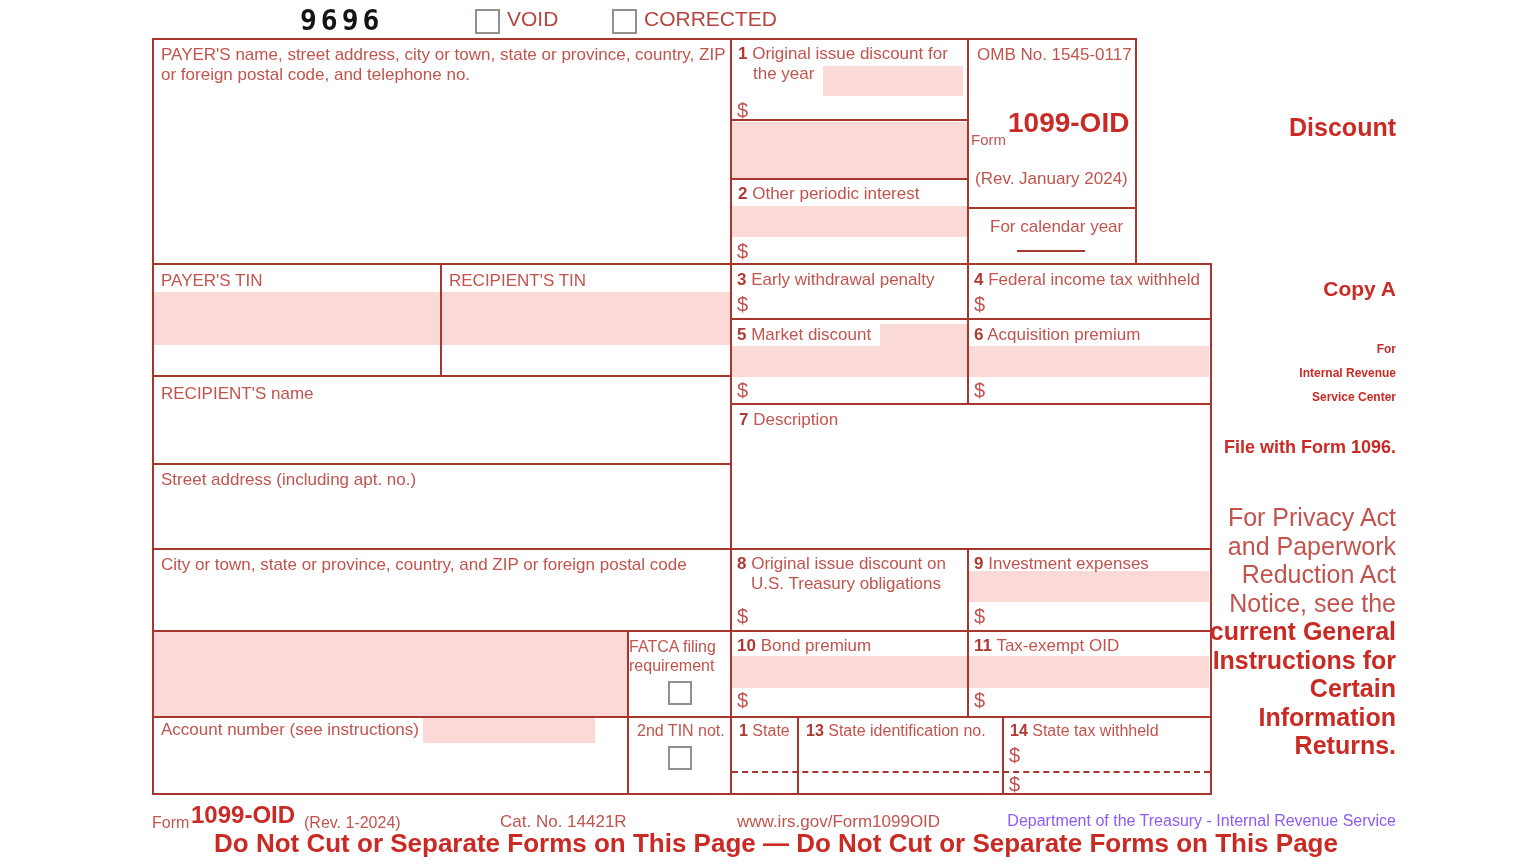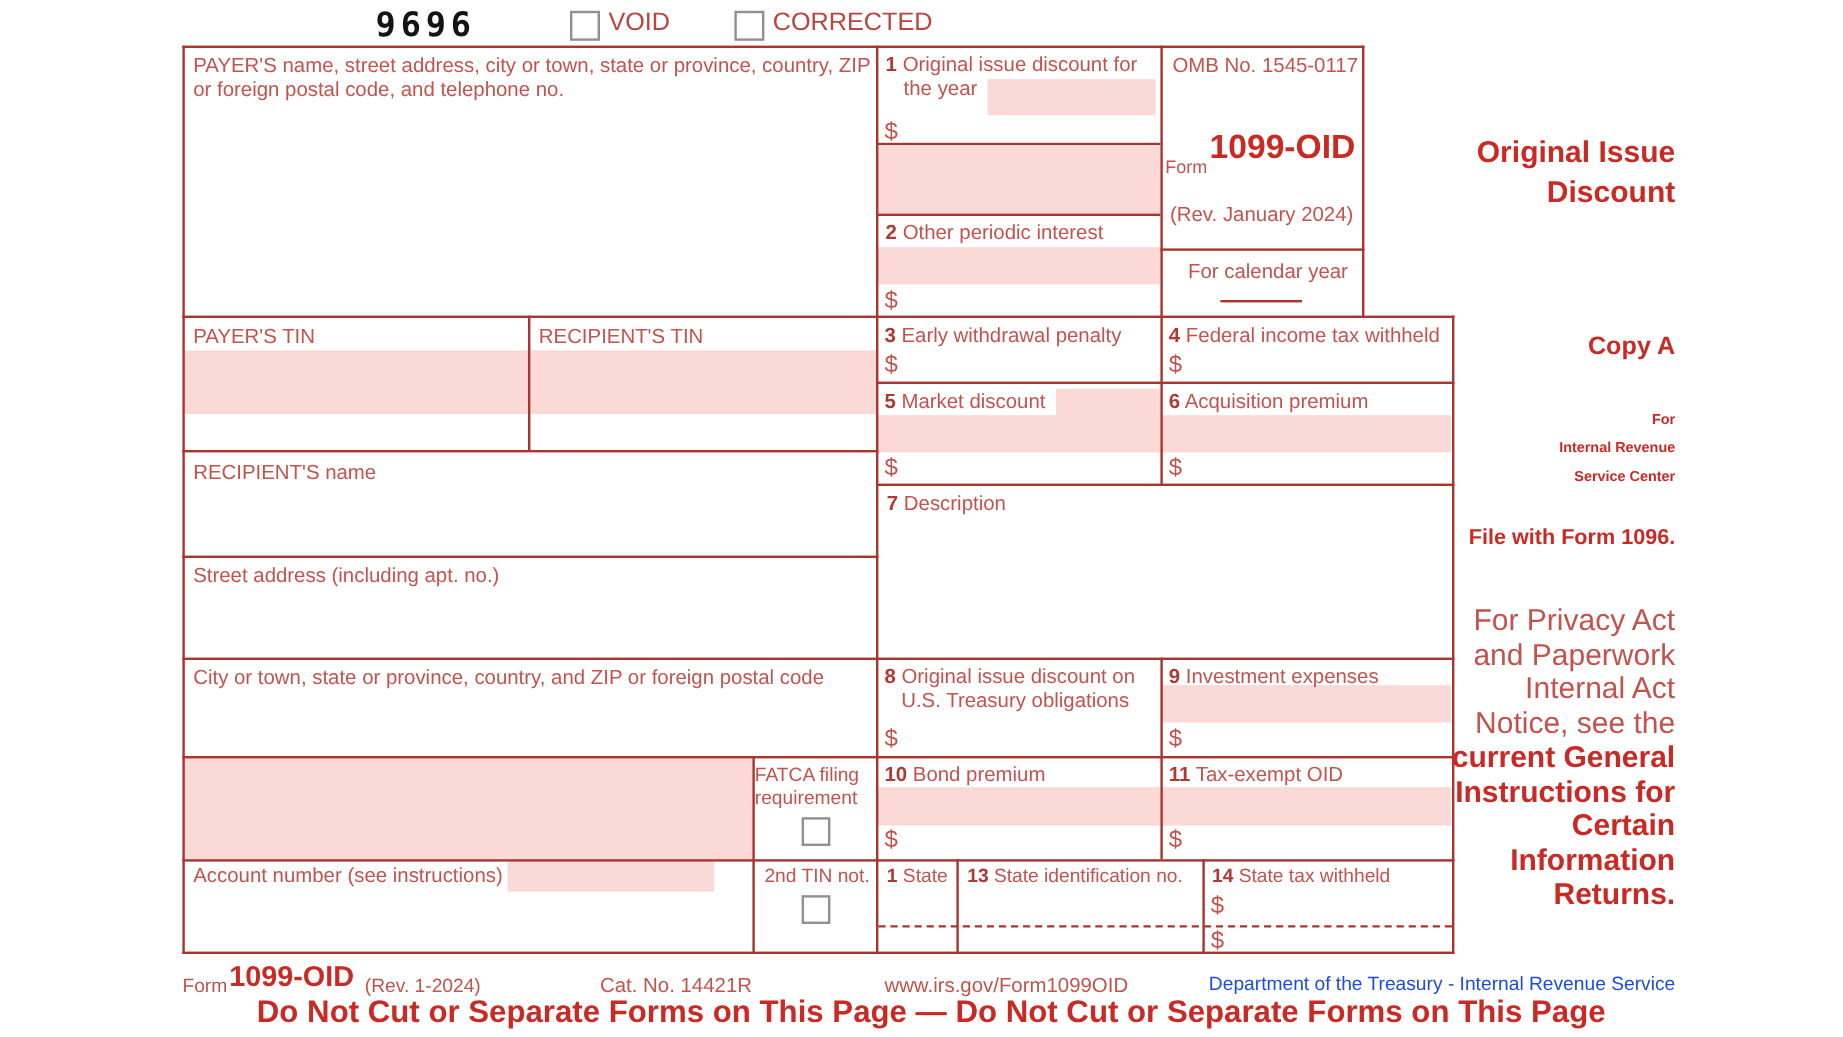--- a/index.html
+++ b/index.html
@@ -61,21 +61,21 @@
 <div class="vl" style="left:730px;top:38px;height:757px"></div>
 <div class="vl" style="left:440px;top:263px;height:112px"></div>
 <div class="vl" style="left:967px;top:38px;height:367px"></div>
 <div class="vl" style="left:967px;top:548px;height:168px"></div>
 <div class="vl" style="left:1135px;top:38px;height:227px"></div>
 <div class="vl" style="left:1210px;top:263px;height:532px"></div>
 <div class="vl" style="left:627px;top:630px;height:165px"></div>
 <div class="vl" style="left:797px;top:716px;height:79px"></div>
 <div class="vl" style="left:1002px;top:716px;height:79px"></div>
 
-<div class="code" style="left:313px;top:4px">9696</div>
+<div class="code" style="left:300px;top:4px">9696</div>
 <div class="cb" style="left:475px;top:9px;width:21px;height:21px"></div>
 <div class="lbl" style="left:507px;top:9px;font-size:21px;color:#b8453f">VOID</div>
 <div class="cb" style="left:612px;top:9px;width:21px;height:21px"></div>
 <div class="lbl" style="left:644px;top:9px;font-size:21px;color:#b8453f">CORRECTED</div>
 
 <div class="lbl" style="left:161px;top:45px;width:566px">PAYER'S name, street address, city or town, state or province, country, ZIP or foreign postal code, and telephone no.</div>
 <div class="lbl" style="left:161px;top:271px">PAYER'S TIN</div>
 <div class="lbl" style="left:449px;top:271px">RECIPIENT'S TIN</div>
 <div class="lbl" style="left:161px;top:384px">RECIPIENT'S name</div>
 <div class="lbl" style="left:161px;top:470px">Street address (including apt. no.)</div>
@@ -94,34 +94,33 @@
 <div class="dol" style="left:737px;top:241px">$</div>
 
 <div class="lbl" style="left:977px;top:45px">OMB No. 1545-0117</div>
 <div class="lbl" style="left:971px;top:130px;font-size:15px">Form</div>
 <div class="lbl boldred" style="left:1008px;top:113px;font-size:28px">1099-OID</div>
 <div class="lbl" style="left:975px;top:169px">(Rev. January 2024)</div>
 <div class="lbl" style="left:990px;top:217px">For calendar year</div>
 <div class="hl" style="left:1017px;top:250px;width:68px;z-index:3"></div>
 
 <div class="rblock boldred" style="top:111px;font-size:25px;line-height:33px">
-  <span class="blk">Original Issue</span>
   <span class="blk">Discount</span>
 </div>
 <div class="rblock boldred" style="top:277px;font-size:21px">Copy A</div>
 <div class="rblock boldred" style="top:337px;font-size:12px;line-height:24px">
   <span class="blk">For</span>
   <span class="blk">Internal Revenue</span>
   <span class="blk">Service Center</span>
 </div>
 <div class="rblock boldred" style="top:437px;font-size:18px">File with Form 1096.</div>
 <div class="rblock" style="top:503px;font-size:25px;line-height:28.5px;color:#c2544e">
   <span class="blk">For Privacy Act</span>
   <span class="blk">and Paperwork</span>
-  <span class="blk">Internal Act</span>
+  <span class="blk">Reduction Act</span>
   <span class="blk">Notice, see the</span>
   <span class="blk boldred">current General</span>
   <span class="blk boldred">Instructions for</span>
   <span class="blk boldred">Certain</span>
   <span class="blk boldred">Information</span>
   <span class="blk boldred">Returns.</span>
 </div>
 
 <div class="lbl nw" style="left:737px;top:270px">
   <b>3</b> <span>Early withdrawal penalty</span>
@@ -180,14 +179,14 @@
   <b>14</b> <span>State tax withheld</span>
 </div>
 <div class="dol" style="left:1009px;top:745px">$</div>
 <div class="dol" style="left:1009px;top:774px">$</div>
 
 <div class="lbl" style="left:152px;top:813px;font-size:16px">Form</div>
 <div class="lbl boldred" style="left:191px;top:805px;font-size:24px">1099-OID</div>
 <div class="lbl" style="left:304px;top:813px;font-size:16px">(Rev. 1-2024)</div>
 <div class="lbl" style="left:500px;top:812px">Cat. No. 14421R</div>
 <div class="lbl" style="left:737px;top:812px">www.irs.gov/Form1099OID</div>
-<div class="rblock" style="top:812px;font-size:16px;color:#1d4ed8">Department of the Treasury - Internal Revenue Service</div>
+<div class="rblock" style="top:812px;font-size:16px;color:#8b5cf6">Department of the Treasury - Internal Revenue Service</div>
 <div class="lbl boldred nw" style="left:152px;top:833px;width:1248px;text-align:center;font-size:26px">Do Not Cut or Separate Forms on This Page — Do Not Cut or Separate Forms on This Page</div>
 
 </body></html>

